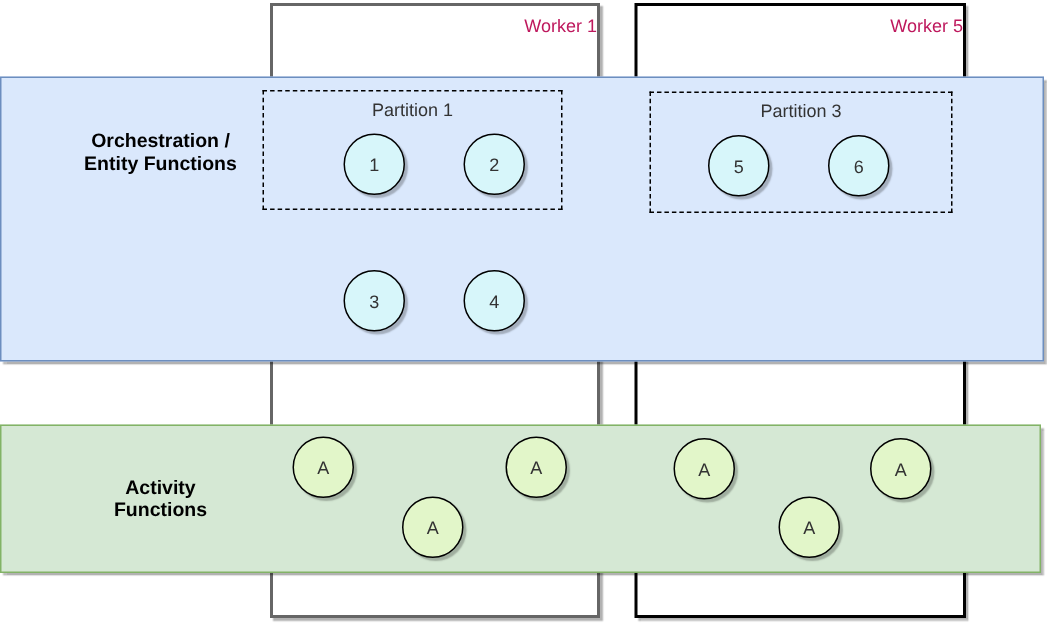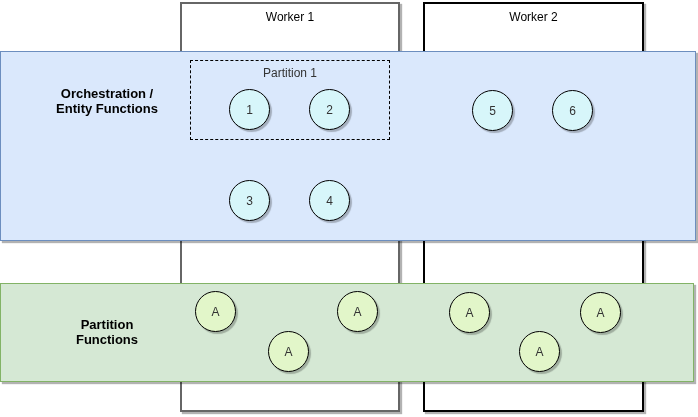--- a/index.html
+++ b/index.html
@@ -18,23 +18,23 @@
     position: absolute;
     top: 2px;
     height: 410px;
     background: #ffffff;
     box-shadow: 2px 2px 1px rgba(0,0,0,0.30);
   }
   .worker1 { left: 180px; width: 220px; border: 2px solid #666666; }
   .worker2 { left: 423px; width: 221px; border: 2px solid #000000; }
   .worker-label {
     margin-top: 6px;
-    text-align: center;
+    text-align: right;
     font-size: 12px;
-    color: #000000;
+    color: #be185d;
   }
 
   
   .band {
     position: absolute;
     box-shadow: 2px 2px 1px rgba(0,0,0,0.30);
   }
   .band-orch {
     left: 0; top: 51px; width: 696px; height: 190px;
     background: #dae8fc;
@@ -57,21 +57,21 @@
   }
   .orch-label { top: 86px; }
   .act-label  { top: 317px; }
 
   
   .partition {
     position: absolute;
     border: 1px dashed #000000;
     background: transparent;
   }
-  .p1 { left: 190px; top: 60px;  width: 200px; height: 80px; }
+  .p1 { left: 175px; top: 60px;  width: 200px; height: 80px; }
   .p2 { left: 191px; top: 151px; width: 200px; height: 79px; }
   .p3 { left: 433px; top: 61px;  width: 202px; height: 81px; }
   .partition-label {
     margin-top: 5px;
     text-align: center;
     font-size: 12px;
     color: #333333;
   }
 
   
@@ -106,40 +106,43 @@
 </style>
 </head>
 <body>
 
 <div class="stage">
 
   <div class="worker worker1">
     <div class="worker-label">Worker 1</div>
   </div>
   <div class="worker worker2">
-    <div class="worker-label">Worker 2</div>
+    <div class="worker-label">Worker 5</div>
   </div>
 
   <div class="band band-orch"></div>
   <div class="band-label orch-label">Orchestration /
 Entity Functions</div>
 
   <div class="partition p1">
     <div class="partition-label">Partition 1</div>
+  </div>
+  <div class="partition p3">
+    <div class="partition-label">Partition 3</div>
   </div>
 
   <div class="circle cyan c1">1</div>
   <div class="circle cyan c2">2</div>
   <div class="circle cyan c3">3</div>
   <div class="circle cyan c4">4</div>
   <div class="circle cyan c5">5</div>
   <div class="circle cyan c6">6</div>
 
   <div class="band band-act"></div>
-  <div class="band-label act-label">Partition
+  <div class="band-label act-label">Activity
 Functions</div>
 
   <div class="circle green a1">A</div>
   <div class="circle green a2">A</div>
   <div class="circle green a3">A</div>
   <div class="circle green a4">A</div>
   <div class="circle green a5">A</div>
   <div class="circle green a6">A</div>
 
 </div>

